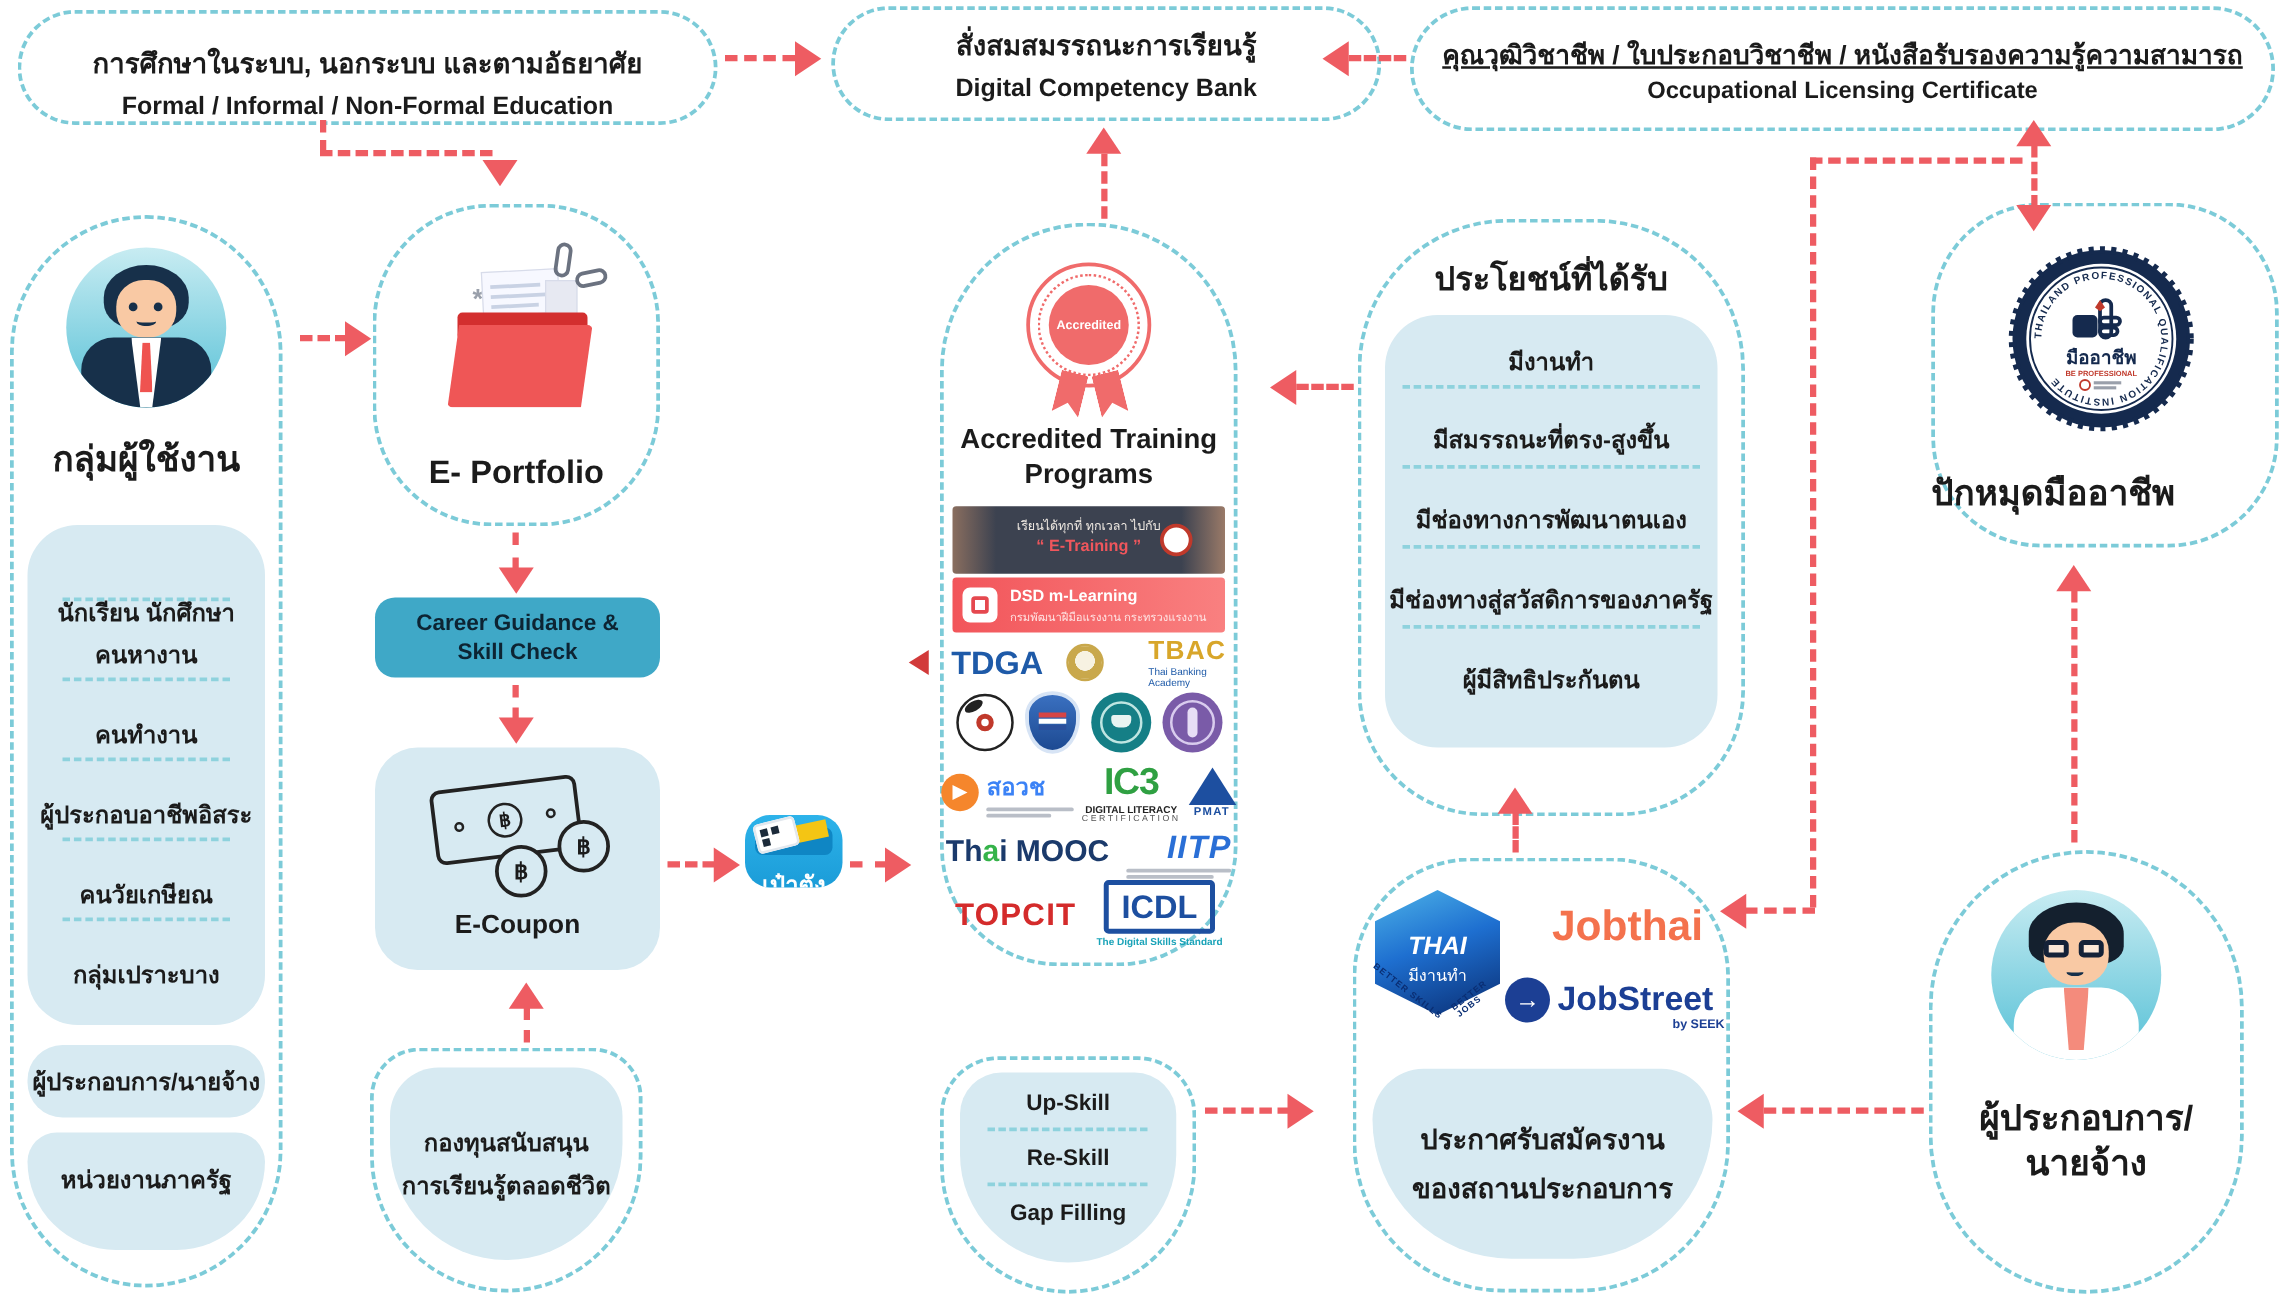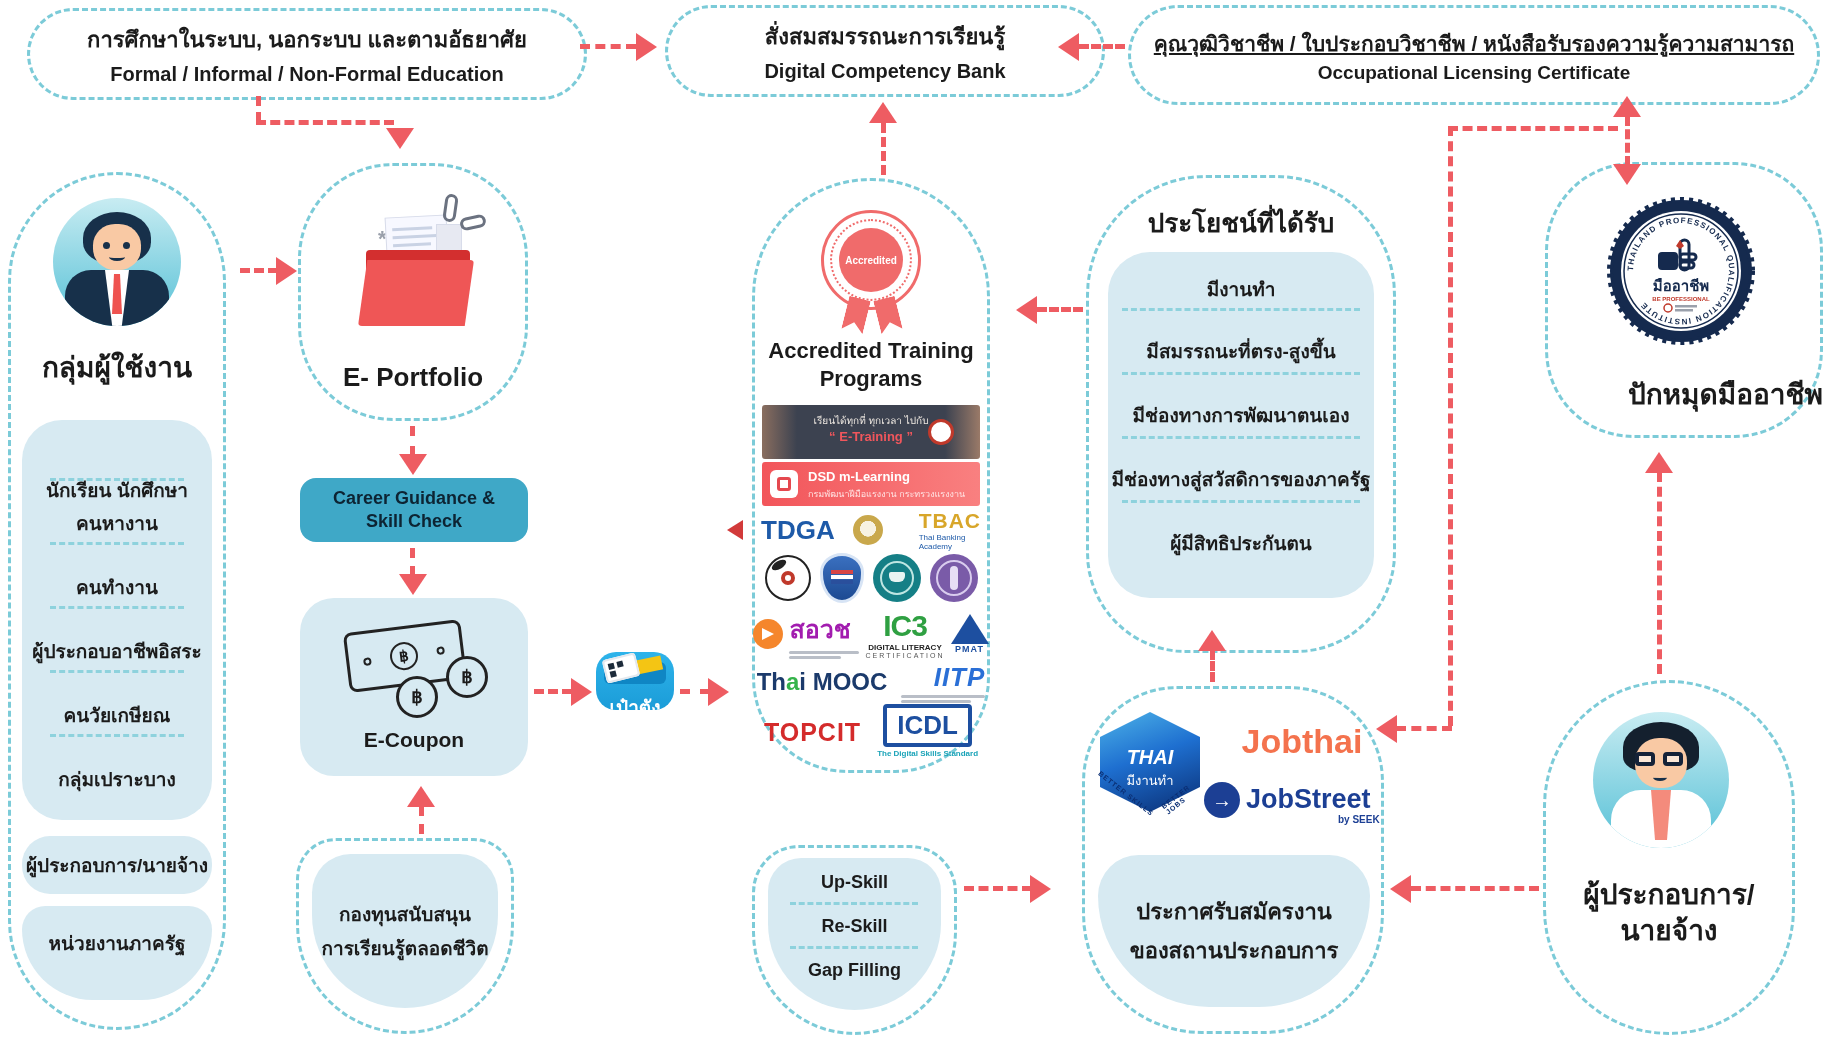--- a/index.html
+++ b/index.html
@@ -53,21 +53,21 @@
   .ribbon{position:absolute;width:22px;height:34px;background:#f06b6b;clip-path:polygon(0 0,100% 0,100% 100%,50% 72%,0 100%);}
   .logo-row{position:absolute;display:flex;align-items:center;justify-content:center;gap:8px;}
   .seal-c{border-radius:50%;flex:none;}
   small.gbar{display:block;height:3px;background:#b9bec7;border-radius:2px;margin-top:2px;}
 </style>
 </head>
 <body>
 
 <div id="canvas">
 
-  <div class="dashed ctr" style="left:27px;top:8px;width:560px;height:92px;border-radius:46px;">
+  <div class="dashed ctr" style="left:14px;top:8px;width:560px;height:92px;border-radius:46px;justify-content:flex-end;">
     <div class="b" style="font-size:22px;">การศึกษาในระบบ, นอกระบบ และตามอัธยาศัย</div>
     <div class="b" style="font-size:20px;margin-top:6px;">Formal / Informal / Non-Formal Education</div>
   </div>
 
   <div class="dashed ctr" style="left:665px;top:5px;width:440px;height:92px;border-radius:46px;">
     <div class="b" style="font-size:22px;">สั่งสมสมรรถนะการเรียนรู้</div>
     <div class="b" style="font-size:20px;margin-top:6px;">Digital Competency Bank</div>
   </div>
 
   <div class="dashed ctr" style="left:1128px;top:5px;width:692px;height:100px;border-radius:50px;">
@@ -212,21 +212,21 @@
       <div class="abs" style="left:6px;top:6px;width:36px;height:36px;border:2px solid #d9ccee;border-radius:50%;"></div>
       <div class="abs" style="left:20px;top:12px;width:8px;height:24px;background:#e7def5;border-radius:4px;"></div>
     </div>
   </div>
 
   <div class="logo-row" style="left:752px;top:606px;width:238px;height:56px;gap:6px;">
     <div style="width:30px;height:30px;border-radius:50%;background:#f5862c;position:relative;flex:none;">
       <div class="abs" style="left:9px;top:9px;width:0;height:0;border-top:6px solid transparent;border-bottom:6px solid transparent;border-left:12px solid #fff;"></div>
     </div>
     <div style="text-align:left;">
-      <span class="b" style="font-size:25px;color:#a21caf;">สอวช</span>
+      <span class="b" style="font-size:19px;color:#3b82f6;">สอวช</span>
       <small class="gbar" style="width:70px;"></small>
       <small class="gbar" style="width:52px;"></small>
     </div>
     <div style="text-align:center;">
       <span class="b" style="font-size:30px;color:#2fa042;letter-spacing:-1px;">IC3</span>
       <div class="b" style="font-size:8px;color:#222;">DIGITAL LITERACY</div>
       <div style="font-size:7px;color:#555;letter-spacing:2px;">CERTIFICATION</div>
     </div>
     <div style="text-align:center;">
       <div style="margin:0 auto;width:0;height:0;border-left:19px solid transparent;border-right:19px solid transparent;border-bottom:30px solid #1d4fa0;"></div>
@@ -285,21 +285,21 @@
       <rect x="74" y="58" width="16" height="6" rx="3" fill="none" stroke="#152a4e" stroke-width="3"></rect>
       <rect x="74" y="66" width="14" height="6" rx="3" fill="none" stroke="#152a4e" stroke-width="3"></rect>
       <path d="M70 50 l4 -6 4 6 -4 3 z" fill="#c0392b"></path>
       <text x="75" y="95" text-anchor="middle" font-size="15" font-weight="bold" fill="#152a4e">มืออาชีพ</text>
       <text x="75" y="105" text-anchor="middle" font-size="6" font-weight="bold" fill="#c0392b">BE PROFESSIONAL</text>
       <circle cx="62" cy="112" r="4" fill="none" stroke="#c0392b" stroke-width="1.5"></circle>
       <rect x="69" y="109" width="22" height="2.5" fill="#9aa0ab"></rect>
       <rect x="69" y="113" width="18" height="2.5" fill="#9aa0ab"></rect>
     </svg>
   </div>
-  <div class="abs b" style="left:1545px;top:372px;width:278px;text-align:right;font-size:28px;">ปักหมุดมืออาชีพ</div>
+  <div class="abs b" style="left:1545px;top:372px;width:278px;text-align:left;font-size:28px;">ปักหมุดมืออาชีพ</div>
 
   <div class="dashed" style="left:1082px;top:686px;width:302px;height:348px;border-radius:95px 95px 120px 120px;"></div>
   <div class="abs" style="left:1098px;top:712px;width:104px;height:108px;">
     <div class="abs" style="left:2px;top:0;width:100px;height:100px;background:linear-gradient(160deg,#4db3e8 0%,#1e6fd0 45%,#0a2e73 100%);clip-path:polygon(50% 0,100% 25%,100% 75%,50% 100%,0 75%,0 25%);">
       <div class="abs b" style="left:0;top:34px;width:100%;text-align:center;color:#fff;font-size:20px;font-style:italic;">THAI</div>
       <div class="abs" style="left:0;top:58px;width:100%;text-align:center;color:#fff;font-size:13px;">มีงานทำ</div>
     </div>
     <div class="abs b" style="left:-6px;top:78px;color:#0a2e73;font-size:7px;transform:rotate(38deg);letter-spacing:1px;">BETTER SKILLS</div>
     <div class="abs b" style="left:62px;top:78px;color:#0a2e73;font-size:7px;transform:rotate(-38deg);letter-spacing:1px;">BETTER JOBS</div>
   </div>

